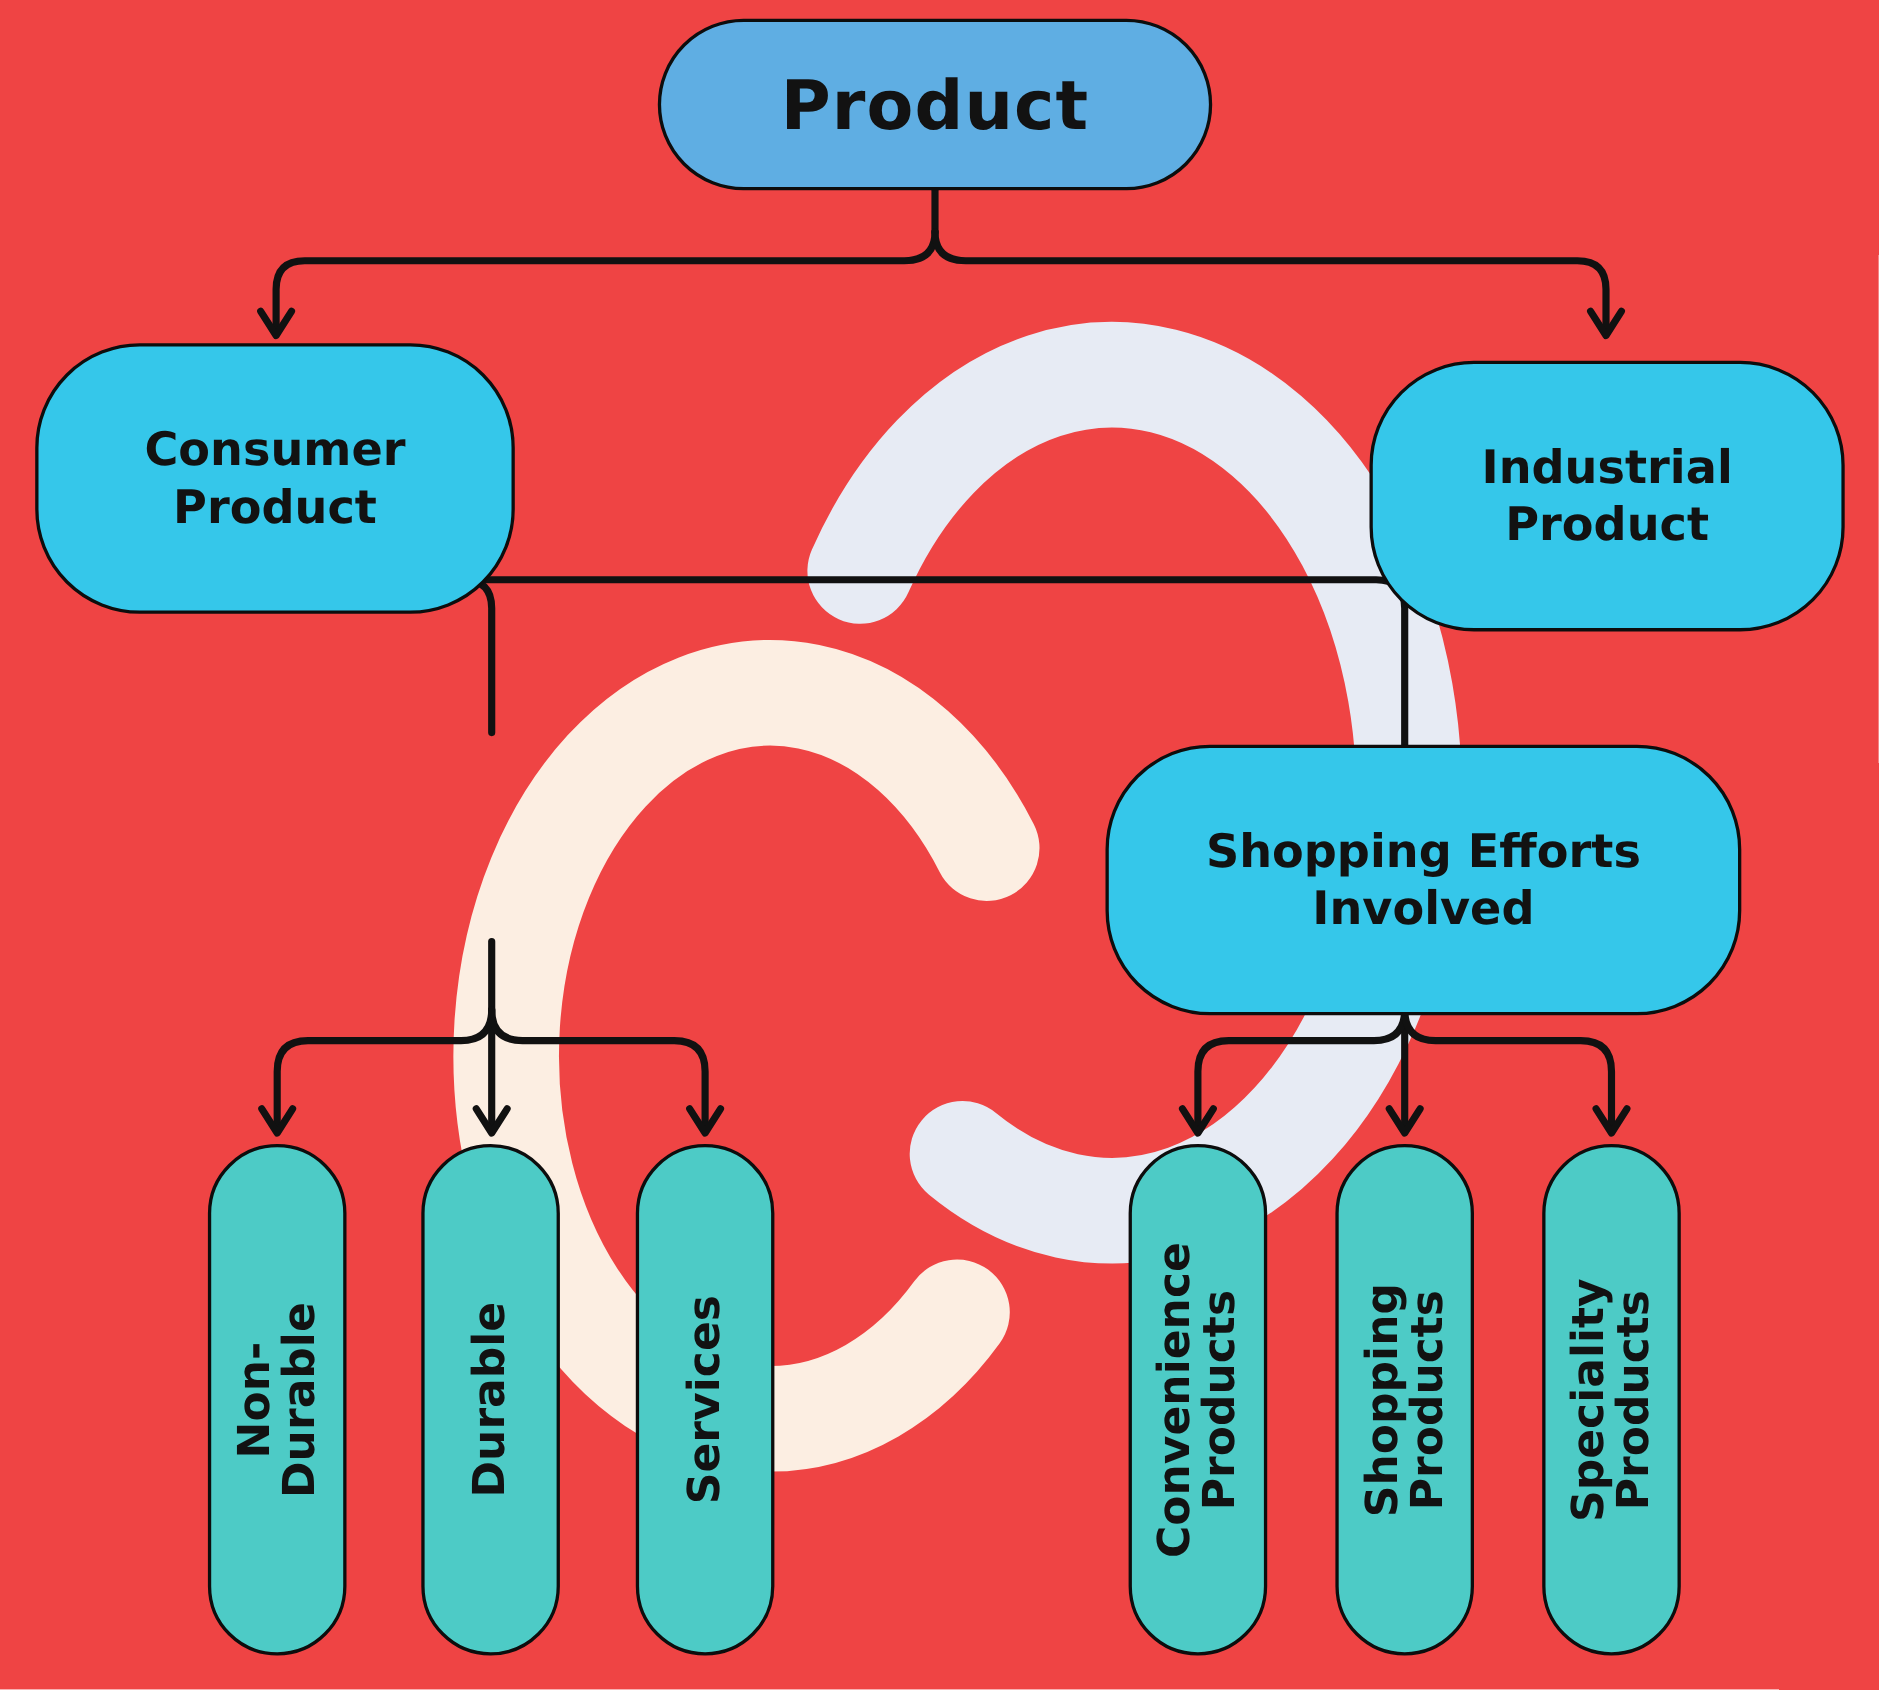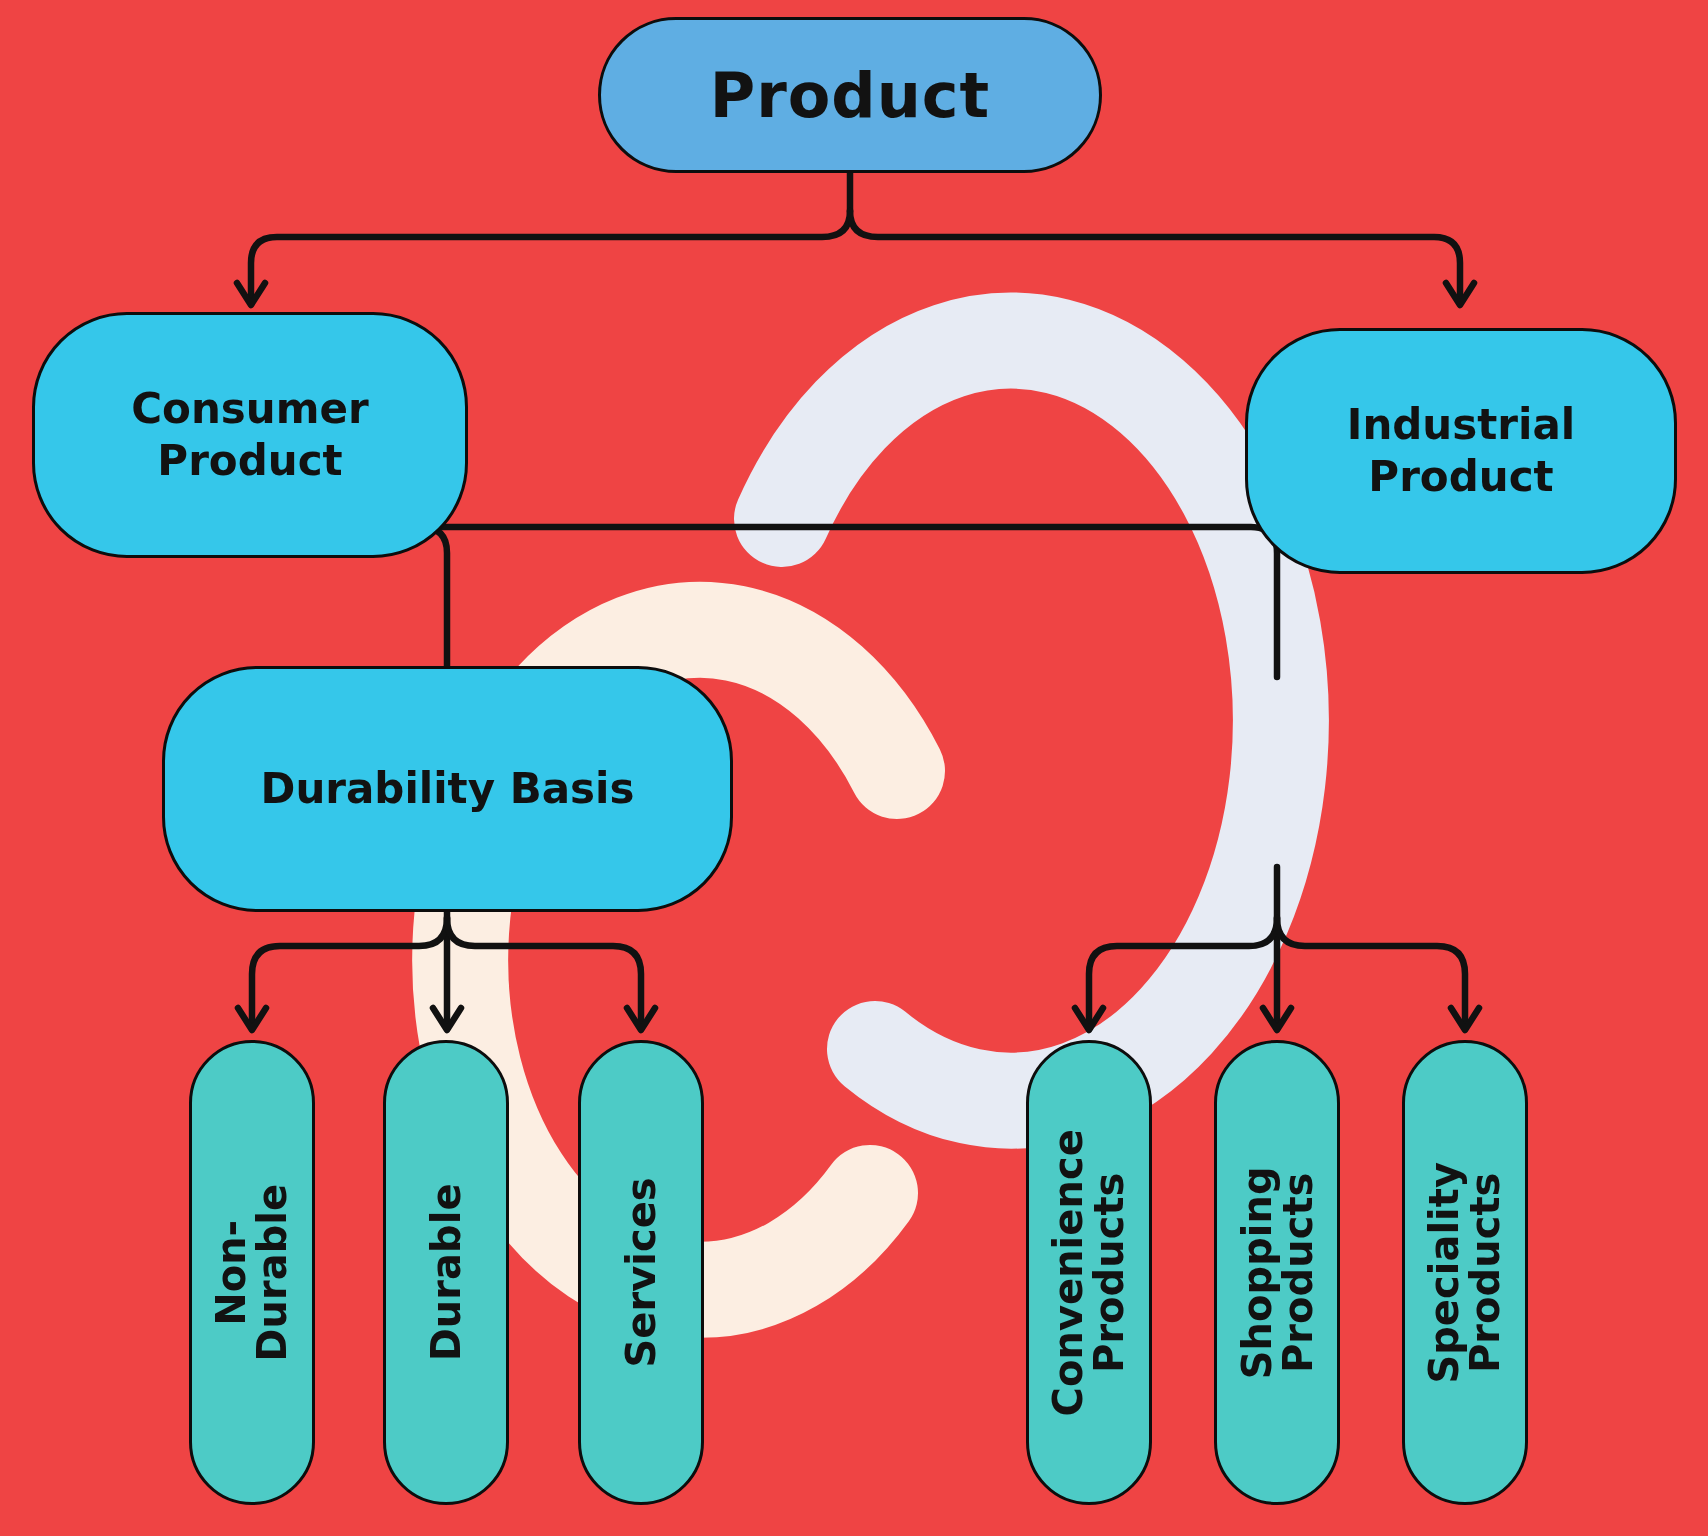--- a/index.html
+++ b/index.html
@@ -95,22 +95,23 @@
   </svg>
 
   <div class="node root">Product</div>
 
   <div class="node lvl2 consumer">Consumer
 Product</div>
 
   <div class="node lvl2 industrial">Industrial
 Product</div>
 
-  <div class="node lvl2 durability">Durability Basis</div>
 
+  <div class="node lvl2 shopping">Shopping Efforts
+Involved</div>
 
   <div class="pill p1">
     <div class="vtext">Non-Durable</div>
   </div>
   <div class="pill p2">
     <div class="vtext">Durable</div>
   </div>
   <div class="pill p3">
     <div class="vtext">Services</div>
   </div>

